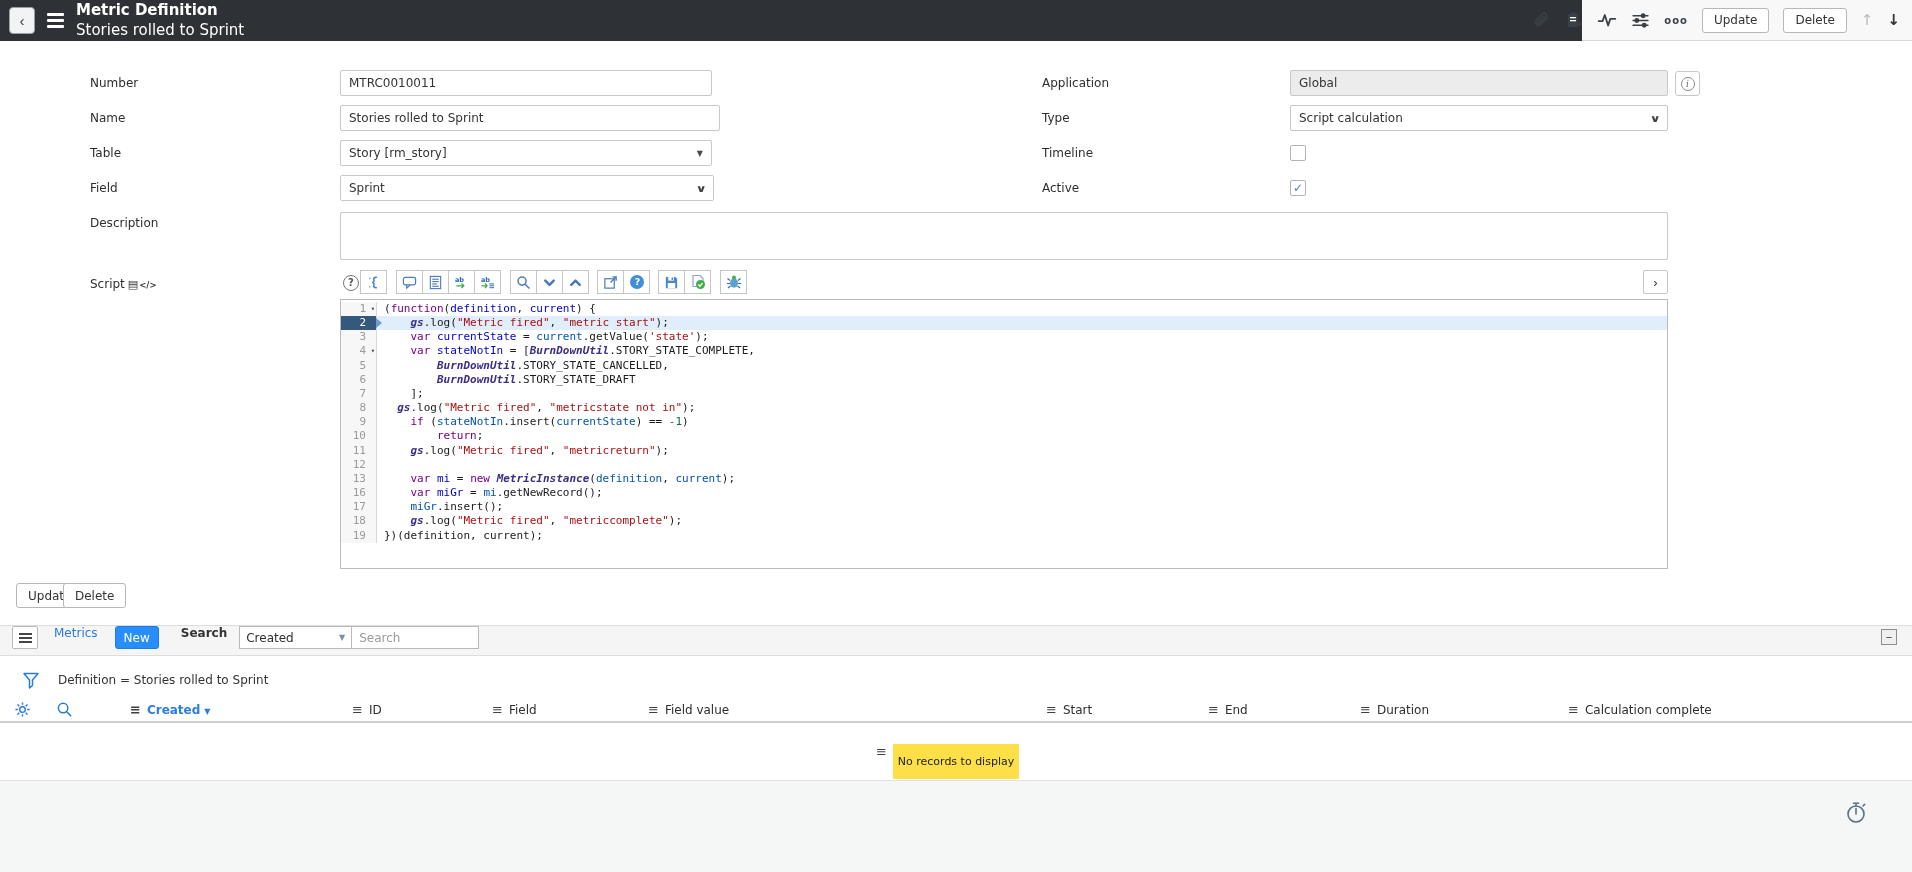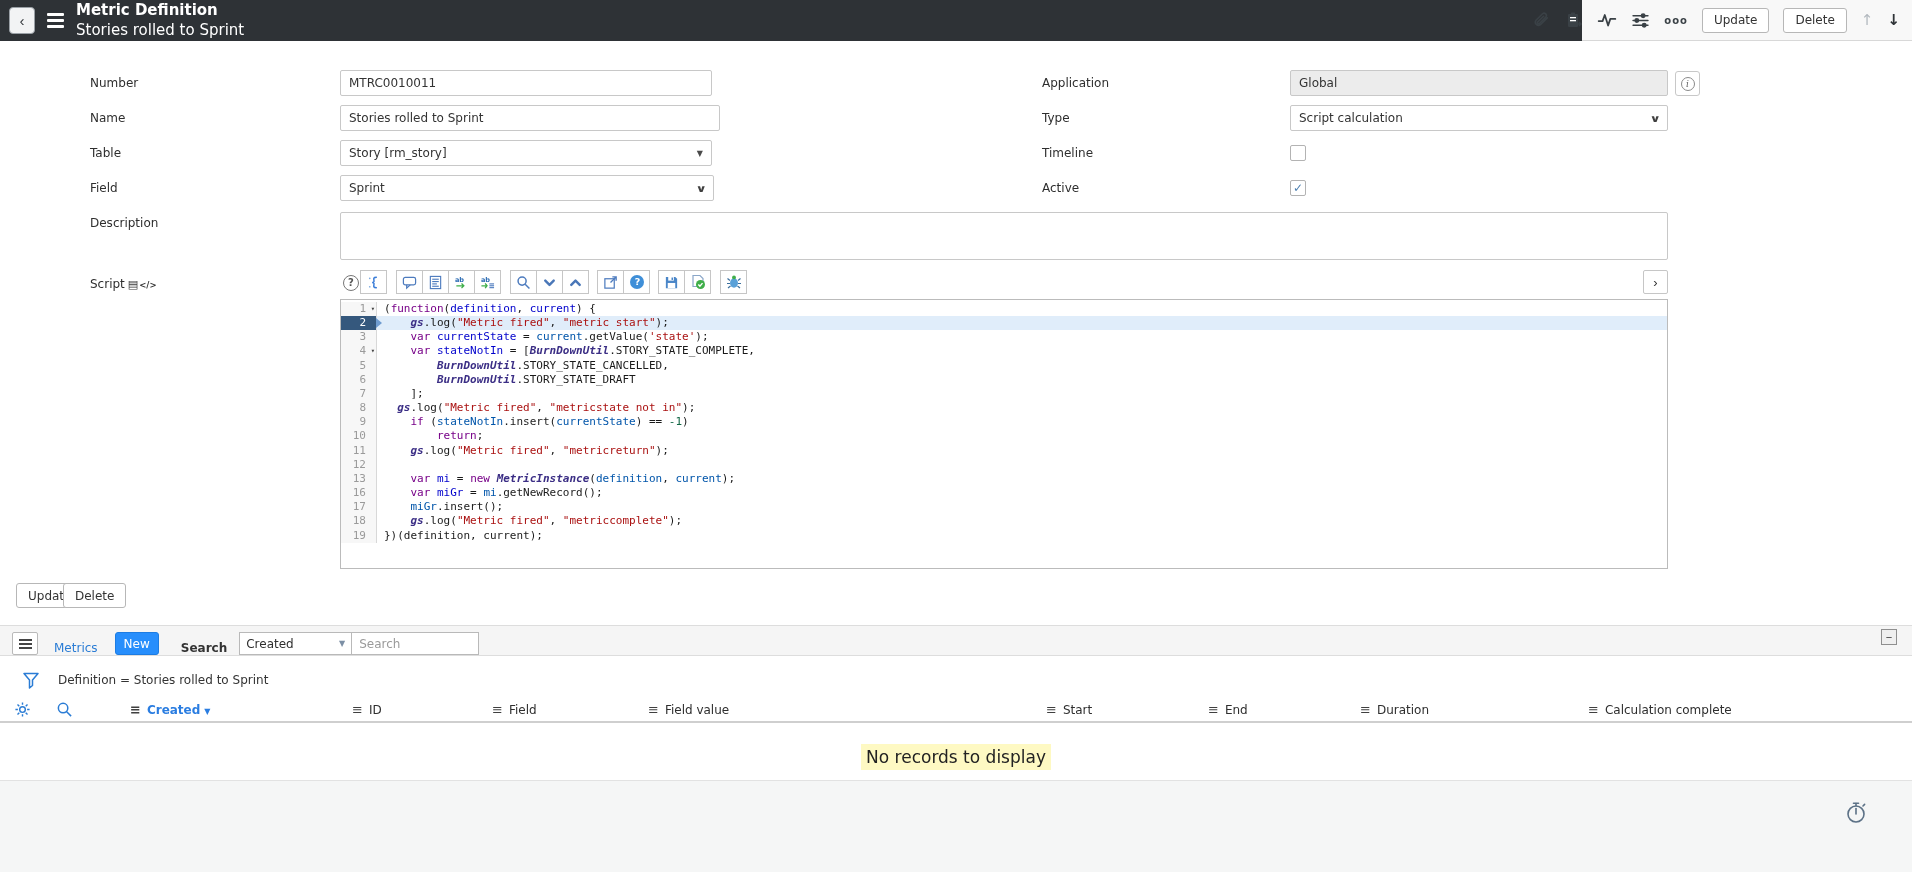--- a/index.html
+++ b/index.html
@@ -52,21 +52,21 @@
   .gut{position:relative;flex:0 0 36px;background:#f7f7f7;border-right:1px solid #d8d8d8;color:#9a9a9a;text-align:right;padding-right:10px}
   .cl.active .gut{background:#35587d;color:#fff}
   .cl.active .gut::after{content:"";position:absolute;right:-6px;top:2px;border-left:6px solid #6f9cd0;border-top:5px solid transparent;border-bottom:5px solid transparent}
   .fold{position:absolute;right:1px;top:0;font-style:normal;font-size:7px;color:#444}
   .code{padding-left:7px}
   .tk-p{color:#1a1a1a}.tk-k{color:#770088}.tk-d{color:#0000cc}.tk-v{color:#0055aa}
   .tk-s{color:#aa1111}.tk-num{color:#116644}.tk-atom{color:#221199}
   .tk-g{color:#3b2e85;font-weight:bold;font-style:italic}
 
   
-  .list-toolbar{position:absolute;top:625px;left:0;width:100%;height:31px;background:#f5f5f5;border-top:1px solid #ddd;border-bottom:1px solid #ddd;display:flex;align-items:flex-end;padding-left:12px}
+  .list-toolbar{position:absolute;top:625px;left:0;width:100%;height:31px;background:#f5f5f5;border-top:1px solid #ddd;border-bottom:1px solid #ddd;display:flex;align-items:flex-start;padding-left:12px}
   .lt-burger{width:26px;height:23px;background:#fff;border:1px solid #b9b9b9;border-radius:2px;display:flex;flex-direction:column;align-items:center;justify-content:center;gap:2px;cursor:pointer}
   .lt-burger i{display:block;width:13px;height:2px;background:#444}
   .list-tab{margin-left:16px;color:#2a7cd5;cursor:pointer}
   .new-btn{margin-left:17px;height:23px;padding:0 8px;background:#278efc;border:1px solid #1d7ce2;border-radius:3px;color:#fff;font-size:12px;cursor:pointer;font-family:"DejaVu Sans",sans-serif}
   .search-lbl{margin-left:22px;font-weight:bold;color:#333}
   .lt-sel{margin-left:12px;width:113px;height:23px;background:#fff;border:1px solid #b9b9b9;display:flex;align-items:center;justify-content:space-between;padding:0 6px;cursor:pointer}
   .lt-sel .caret-solid{color:#7c8fa5;font-size:8px}
   .lt-input{margin-left:0;width:127px;height:23px;border:1px solid #b9b9b9;border-left:none;padding:0 7px;font-family:"DejaVu Sans",sans-serif;font-size:12px;color:#333}
   .lt-input::placeholder{color:#9a9a9a}
   .collapse-btn{position:absolute;top:629px;right:15px;width:16px;height:16px;border:1px solid #8f8f8f;background:#efefef;font-size:11px;line-height:13px;text-align:center;color:#333;cursor:pointer}
@@ -77,21 +77,21 @@
 
   .lheader{position:absolute;top:697px;left:0;width:100%;height:26px;border-bottom:2px solid #cfcfcf}
   .lh-gear{position:absolute;left:14px;top:4px;cursor:pointer}
   .lh-search{position:absolute;left:56px;top:4px;cursor:pointer}
   .col{position:absolute;top:0;line-height:25px;white-space:nowrap;cursor:pointer;color:#2e2e2e}
   .col .grip{font-size:13px;color:#3f3f3f;margin-right:6px}
   .col.sorted{color:#2a7de1;font-weight:bold}
   .col .sort-arr{font-size:8px;margin-left:4px}
 
   .empty-row{position:absolute;top:744px;left:0;width:100%;text-align:center}
-  .empty-msg{display:inline-block;background:#fef9c3;padding:3px 5px;font-size:17px;color:#222}
+  .empty-msg{display:inline-block;background:#fde047;padding:11px 5px;font-size:11px;color:#222}
 
   .footer{position:absolute;top:780px;left:0;right:0;bottom:0;background:#f5f6f6;border-top:1px solid #e2e2e2}
   .stopwatch{position:absolute;right:44px;top:18px;cursor:pointer}
 </style>
 </head>
 <body>
 
 <div id="app">
 
   <header class="appbar">
@@ -358,21 +358,21 @@
     </span>
     <div class="cols" id="list-columns">
         <span class="col sorted" style="left: 130px;"><span class="grip">≡</span><span>Created</span><span class="sort-arr">▼</span></span>
         <span class="col" style="left: 352px;"><span class="grip">≡</span><span>ID</span></span>
         <span class="col" style="left: 492px;"><span class="grip">≡</span><span>Field</span></span>
         <span class="col" style="left: 648px;"><span class="grip">≡</span><span>Field value</span></span>
         <span class="col" style="left: 876px; margin-top: 42px;"><span class="grip">≡</span><span>Value</span></span>
         <span class="col" style="left: 1046px;"><span class="grip">≡</span><span>Start</span></span>
         <span class="col" style="left: 1208px;"><span class="grip">≡</span><span>End</span></span>
         <span class="col" style="left: 1360px;"><span class="grip">≡</span><span>Duration</span></span>
-        <span class="col" style="left: 1568px; margin-left: 20px;"><span class="grip">≡</span><span>Calculation complete</span></span>
+        <span class="col" style="left: 1568px;"><span class="grip">≡</span><span>Calculation complete</span></span>
       </div>
   </div>
 
   <div class="empty-row">
     <span class="empty-msg">No records to display</span>
   </div>
 
   <div class="footer">
     <span class="stopwatch">
       <svg width="24" height="26" viewBox="0 0 24 26" fill="none" stroke="#5c7186" stroke-width="1.6" stroke-linecap="round">

